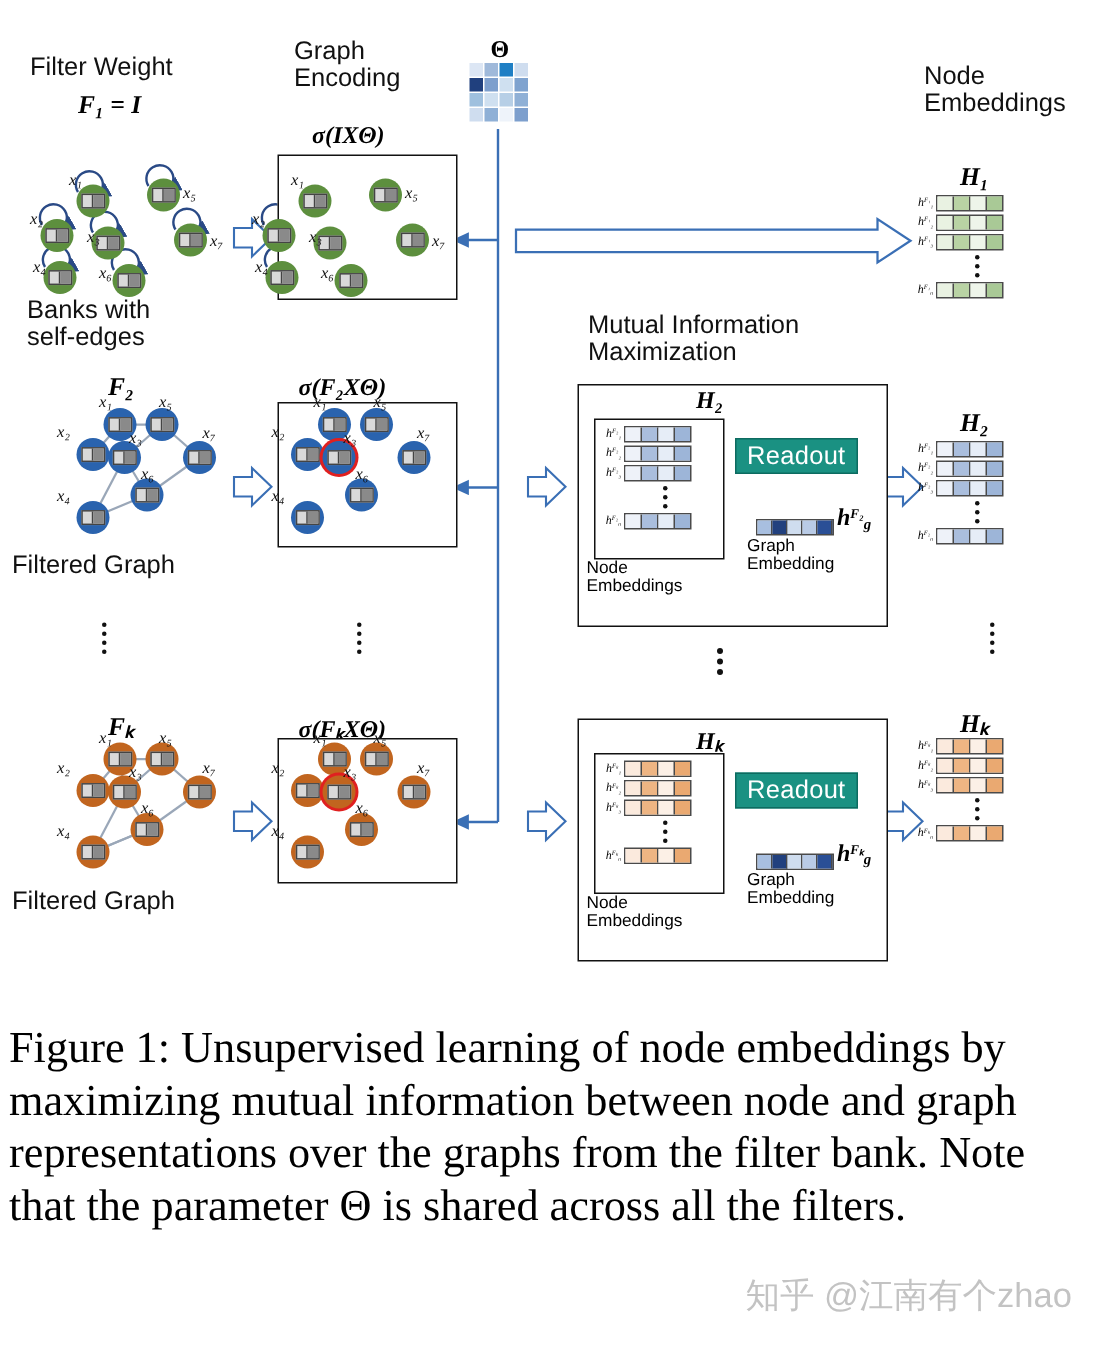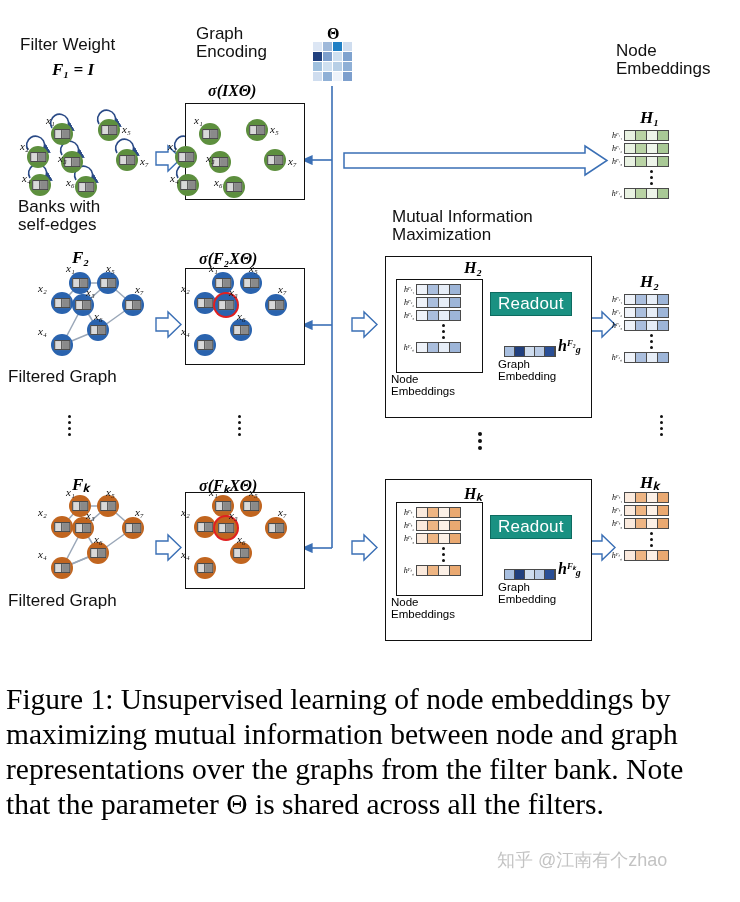--- a/index.html
+++ b/index.html
@@ -22,21 +22,21 @@
   .node .chip b{flex:1;border-right:1px solid #444;}
   .node .chip b:last-child{border-right:none;background:#8a8a8a;}
   .emb-row{display:flex;align-items:center;gap:2px;margin-bottom:2px;}
   .emb-row .cells{display:flex;border:1px solid #4a4a4a;}
   .emb-row .cells span{display:block;width:10px;height:9px;border-right:1px solid #4a4a4a;}
   .emb-row .cells span:last-child{border-right:none;}
   .emb-lab{font-family:"Liberation Serif",serif;font-size:8px;font-style:italic;width:14px;text-align:right;}
   .readout{background:#1a9182;color:#fff;font-size:17px;padding:1px 7px;border:1px solid #0d6b60;letter-spacing:.2px;}
   .caption{position:absolute;left:6px;top:668px;width:728px;font-family:"Liberation Serif",serif;
            font-size:29.5px;line-height:1.19;color:#000;margin-top:14px;}
-  .wm{position:absolute;left:497px;top:848px;font-size:18px;color:#b9b9b9;opacity:.85;font-family:"Liberation Sans",sans-serif;}
+  .wm{position:absolute;left:497px;top:848px;font-size:23px;color:#b9b9b9;opacity:.85;font-family:"Liberation Sans",sans-serif;}
   svg{position:absolute;left:0;top:0;overflow:visible;}
 </style>
 </head>
 <body>
 
 <div class="fig">
 
   <svg width="740" height="660">
     <defs>
       <marker id="mblue" markerWidth="7" markerHeight="7" refX="6" refY="3.2" orient="auto">

